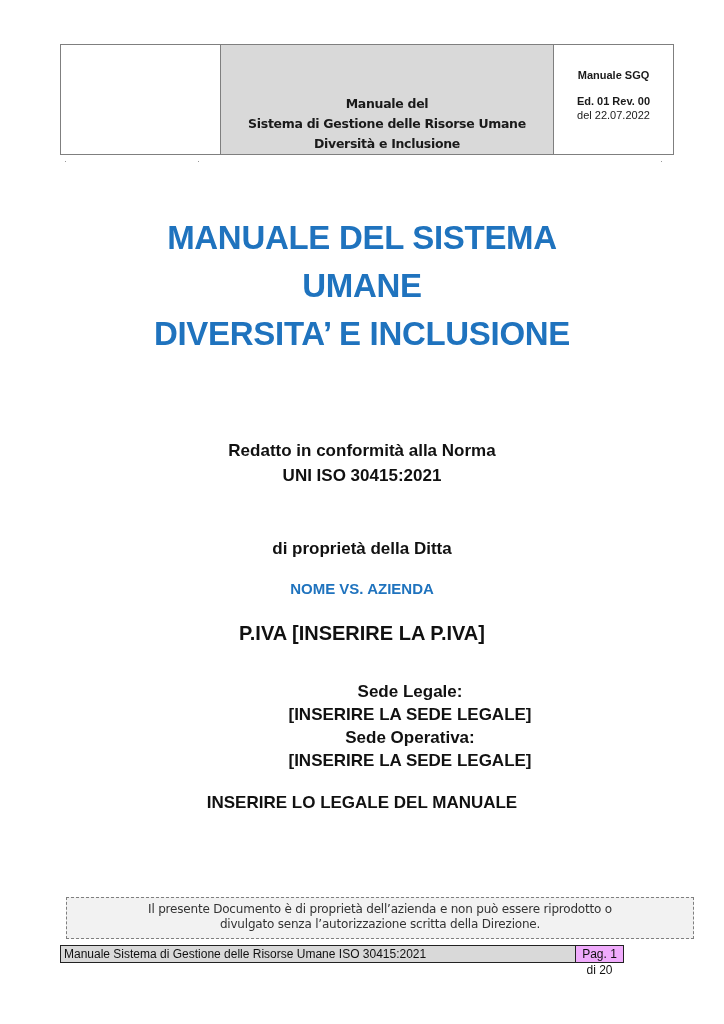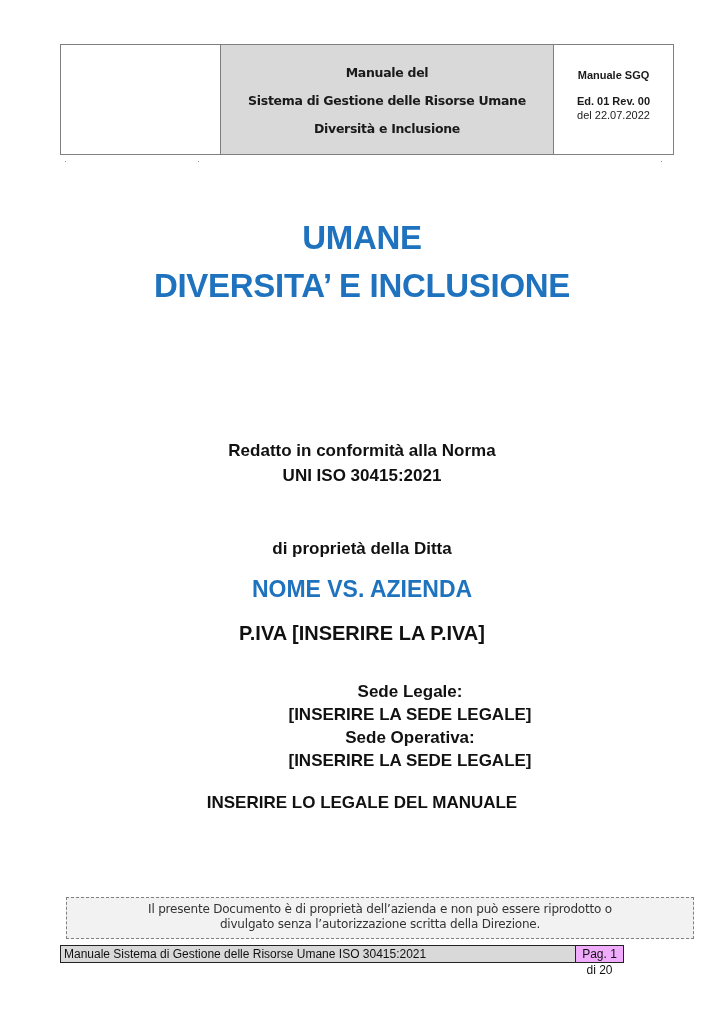--- a/index.html
+++ b/index.html
@@ -9,23 +9,23 @@
       overflow: hidden;
     }
     .header-table {
       position: absolute; left: 60px; top: 44px; width: 614px; height: 111px;
       border: 1px solid #7f7f7f; box-sizing: border-box; display: flex;
     }
     .hcell { box-sizing: border-box; height: 100%; }
     .hcell.logo { width: 160px; border-right: 1px solid #7f7f7f; }
     .hcell.title {
       width: 333px; background: #d9d9d9; border-right: 1px solid #7f7f7f;
-      display: flex; flex-direction: column; align-items: center; justify-content: center;
+      display: flex; flex-direction: column; align-items: center; justify-content: flex-end;
       font-family: "DejaVu Sans", sans-serif; font-weight: bold; font-size: 12.5px; line-height: 20px;
-      color: #1a1a1a; padding-top: 2px; gap: 8px;
+      color: #1a1a1a; padding-top: 2px;
     }
     .hcell.title span { display: block; letter-spacing: -0.3px; }
     .hcell.meta {
       flex: 1; display: flex; flex-direction: column; align-items: center; justify-content: center;
       font-family: "Liberation Sans", sans-serif; font-size: 11px; color: #1a1a1a;
     }
     .meta .code { font-weight: bold; margin-bottom: 13px; margin-top: -8px; }
     .meta .ed { font-weight: bold; line-height: 14px; }
     .meta .date { line-height: 14px; }
     .tick { position: absolute; width: 1px; height: 1px; background: #999; }
@@ -35,21 +35,21 @@
       color: #1f73be; font-family: "Liberation Sans", sans-serif; font-weight: bold;
       font-size: 33px; line-height: 48px; letter-spacing: -0.3px;
     }
     .main-title div { white-space: nowrap; }
     .block {
       position: absolute; left: 0; width: 724px; text-align: center;
       font-family: "Liberation Sans", sans-serif; font-weight: bold; color: #111;
     }
     .norma { top: 438px; font-size: 17px; line-height: 25px; }
     .owner-label { top: 537px; font-size: 17px; line-height: 24px; }
-    .company { top: 574px; font-size: 23px; line-height: 30px; color: #1f73be; }
+    .company { top: 574px; font-size: 15px; line-height: 30px; color: #1f73be; }
     .piva { top: 618px; font-size: 20px; line-height: 30px; }
     .sede { top: 680px; font-size: 17px; line-height: 23px; margin-left: 48px; }
     .scope { top: 791px; font-size: 17px; line-height: 24px; }
 
     .disclaimer {
       position: absolute; left: 66px; top: 897px; width: 628px; height: 42px;
       border: 1px dashed #7f7f7f; background: #f2f2f2; box-sizing: border-box;
       text-align: center; font-family: "DejaVu Sans", sans-serif; font-size: 12px; line-height: 15px;
       color: #333; padding-top: 4px; letter-spacing: -0.2px;
     }
@@ -75,20 +75,21 @@
     <div class="code">Manuale SGQ</div>
     <div class="ed">Ed. 01 Rev. 00</div>
     <div class="date">del 22.07.2022</div>
   </div>
 </div>
 <div class="tick" style="left:65px;top:161px"></div>
 <div class="tick" style="left:198px;top:161px"></div>
 <div class="tick" style="left:661px;top:161px"></div>
 
 <div class="main-title">
+  <div>MANUALE DEL SISTEMA</div>
   <div>UMANE</div>
   <div>DIVERSITA’ E INCLUSIONE</div>
 </div>
 
 <div class="block norma">
   <div>Redatto in conformità alla Norma</div>
   <div>UNI ISO 30415:2021</div>
 </div>
 
 <div class="block owner-label">di proprietà della Ditta</div>

